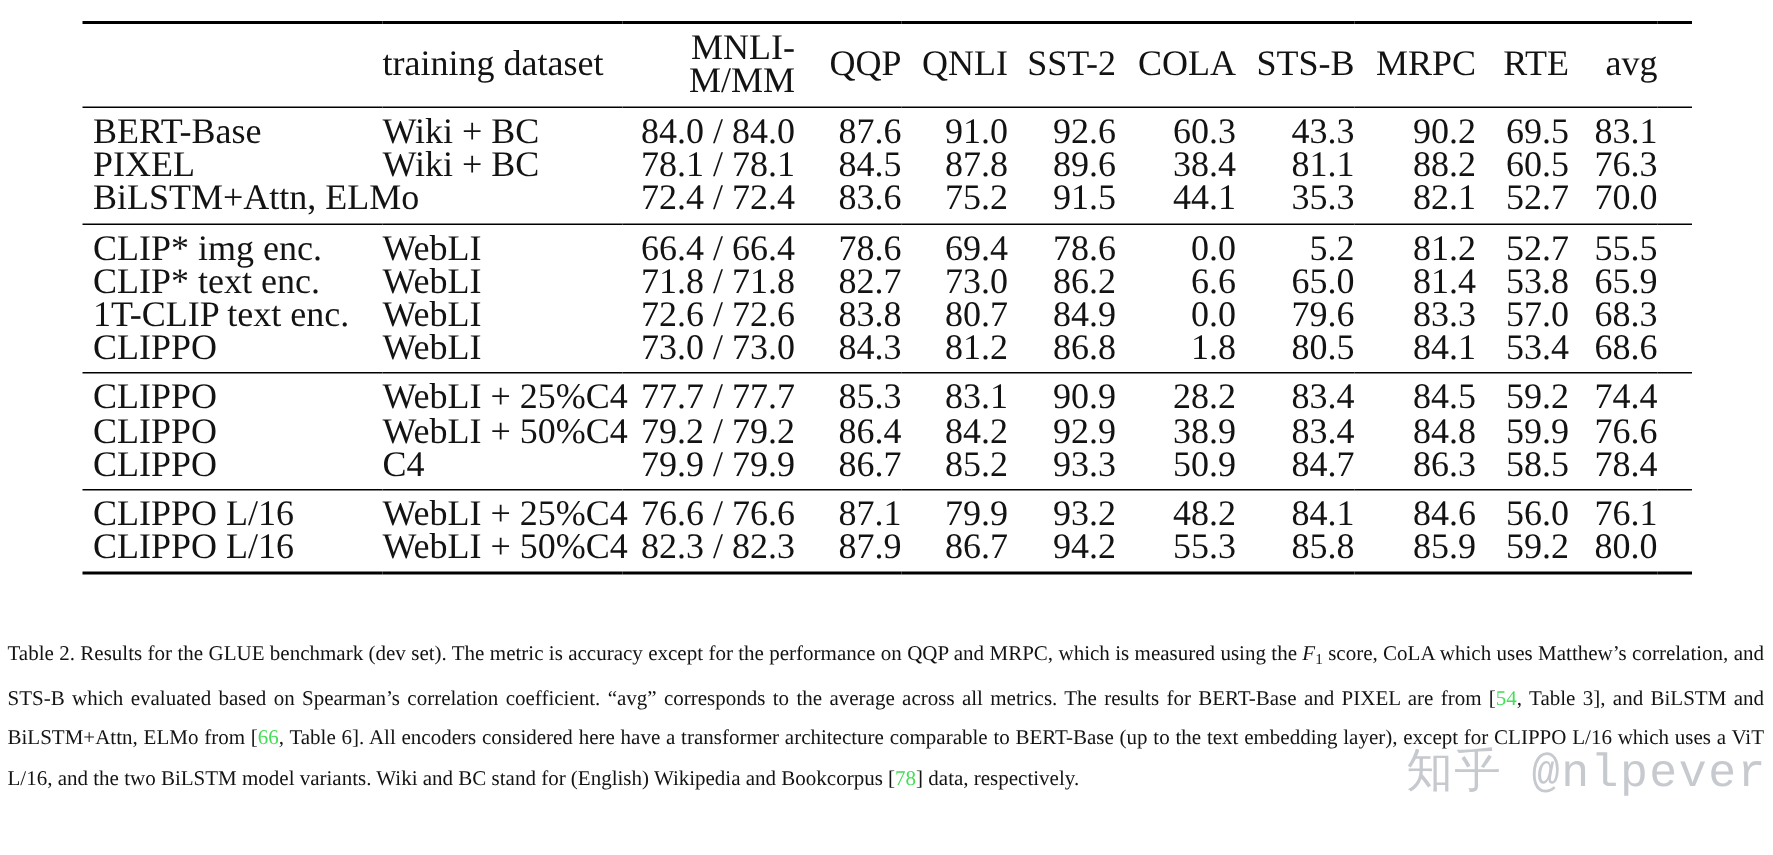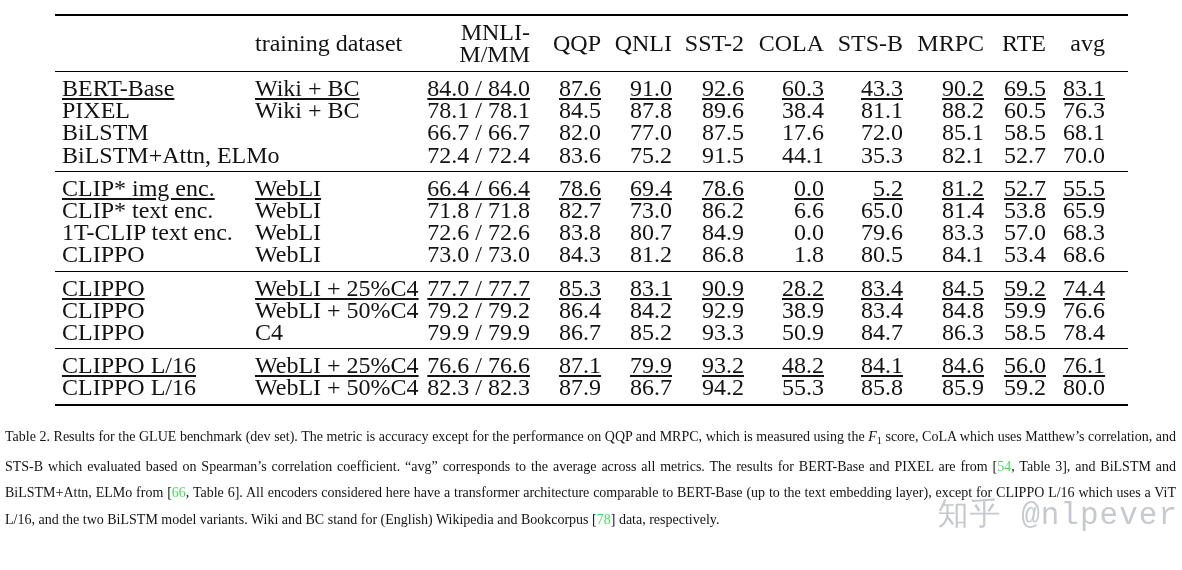--- a/index.html
+++ b/index.html
@@ -29,21 +29,21 @@
   thead { border-bottom:1.5px solid #000; }
   thead th { font-weight:normal; padding:5px 0 6px 0; line-height:22px; }
   th.h-corner  { text-align:left; padding-left:7px; }
   th.h-dataset { text-align:left; }
   th.h-metric  { text-align:right; }
   tbody { border-top:1.5px solid #000; }
   td { padding:0; line-height:22.2px; }
   td.cell-model   { text-align:left; padding-left:7px; white-space:nowrap; }
   td.cell-dataset { text-align:left; white-space:nowrap; }
   td.cell-num     { text-align:right; white-space:nowrap; }
-  tbody tr:first-child td { padding-top:5px;text-decoration:underline; }
+  tbody tr:first-child td { padding-top:5px; }
   tbody tr:last-child td  { padding-bottom:5px;margin-left:29px; }
   .caption {
     position:absolute; left:5px; top:424px; width:1171px; margin:0;
     font-size:14px; line-height:26.4px; text-align:justify; color:#131313;
   }
   .seg-normal { }
   .seg-citation { color:var(--cite,#44dd55); }
   .seg-math-italic { font-style:italic; }
   .seg-subscript { font-size:72%; vertical-align:-0.25em; }
   .watermark {
@@ -111,34 +111,20 @@
           <td class="cell-num">87.8</td>
           <td class="cell-num">89.6</td>
           <td class="cell-num">38.4</td>
           <td class="cell-num">81.1</td>
           <td class="cell-num">88.2</td>
           <td class="cell-num">60.5</td>
           <td class="cell-num">76.3</td>
           <td class="cell-spacer"></td>
         </tr>
         <tr>
-          <td class="cell-model">BiLSTM</td>
-          <td class="cell-dataset"></td>
-          <td class="cell-num">66.7 / 66.7</td>
-          <td class="cell-num">82.0</td>
-          <td class="cell-num">77.0</td>
-          <td class="cell-num">87.5</td>
-          <td class="cell-num">17.6</td>
-          <td class="cell-num">72.0</td>
-          <td class="cell-num">85.1</td>
-          <td class="cell-num">58.5</td>
-          <td class="cell-num">68.1</td>
-          <td class="cell-spacer"></td>
-        </tr>
-        <tr>
           <td class="cell-model">BiLSTM+Attn, ELMo</td>
           <td class="cell-dataset"></td>
           <td class="cell-num">72.4 / 72.4</td>
           <td class="cell-num">83.6</td>
           <td class="cell-num">75.2</td>
           <td class="cell-num">91.5</td>
           <td class="cell-num">44.1</td>
           <td class="cell-num">35.3</td>
           <td class="cell-num">82.1</td>
           <td class="cell-num">52.7</td>

